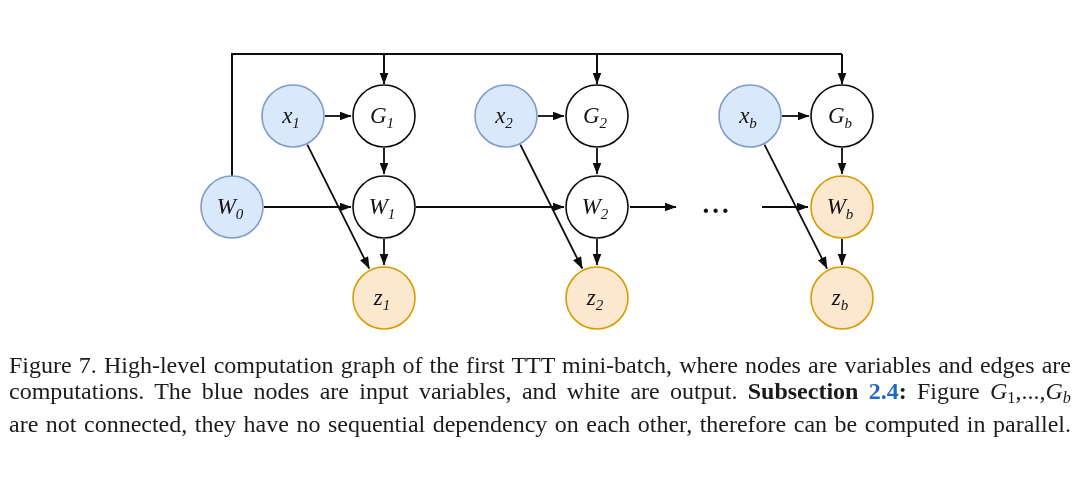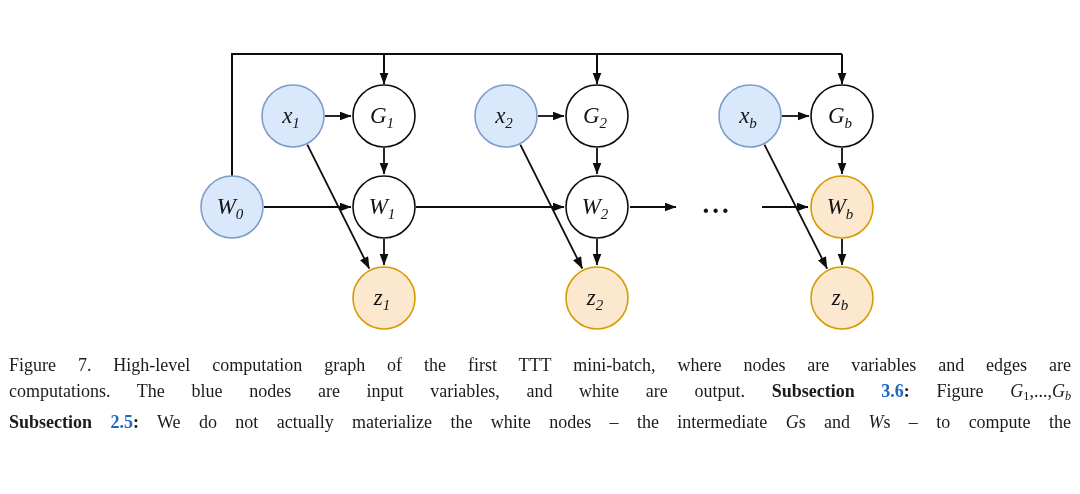--- a/index.html
+++ b/index.html
@@ -7,21 +7,21 @@
   html,body { margin:0; padding:0; background:#ffffff; }
   body {
     width:1080px; height:494px; overflow:hidden;
     font-family:"Liberation Serif","DejaVu Serif",serif;
     color:#161616;
   }
   .figure-panel { width:1080px; height:348px; position:relative; background:#fff; }
   svg text { font-family:"Liberation Serif","DejaVu Serif",serif; }
   .caption {
     padding:4px 9px 0 9px;
-    font-size:18px; line-height:26px; color:#1b1b1b;
+    font-size:24px; line-height:26px; color:#1b1b1b;
   }
   .cap-line { width:100%; }
   .cap-line.just { text-align:justify; text-align-last:justify; }
   .bold { font-weight:700; }
   .ref  { color:var(--link); font-weight:700; cursor:pointer; }
   .ital { font-style:italic; }
   .subn { font-size:0.68em; vertical-align:-0.25em; }
   .subi { font-size:0.68em; vertical-align:-0.25em; font-style:italic; }
 </style>
 </head>
@@ -105,15 +105,15 @@
       </g>
       <g>
         <circle cx="842" cy="298" r="31" fill="#fce8cf" stroke="#d79b00" stroke-width="1.6"></circle>
         <text x="840" y="305" text-anchor="middle" font-size="23" font-style="italic" fill="#141414">z<tspan dy="5" font-size="15">b</tspan></text>
       </g>
     </svg>
 </div>
 
 <div class="caption">
     <div class="cap-line just"><span>Figure 7. High-level computation graph of the first TTT mini-batch, where nodes are variables and edges are</span></div>
-    <div class="cap-line just"><span>computations. The blue nodes are input variables, and white are output. </span><span class="bold">Subsection </span><span class="ref">3.6</span><span class="bold">:</span><span> Figure </span><span class="ital">G</span><span class="subn">1</span><span>,...,</span><span class="ital">G</span><span class="subi">b</span></div>
-    <div class="cap-line just"><span class="bold">Subsection </span><span class="ref">2.5</span><span class="bold">:</span><span> We do not actually materialize the white nodes – the intermediate </span><span class="ital">G</span><span>s and </span><span class="ital">W</span><span>s – to compute the</span></div>
+    <div class="cap-line just"><span>computations. The blue nodes are input variables, and white are output. </span><span class="bold">Subsection </span><span class="ref">2.4</span><span class="bold">:</span><span> Figure </span><span class="ital">G</span><span class="subn">1</span><span>,...,</span><span class="ital">G</span><span class="subi">b</span></div>
+    <div class="cap-line just"><span>are not connected, they have no sequential dependency on each other, therefore can be computed in parallel.</span></div>
   </div>
 
 </body></html>

